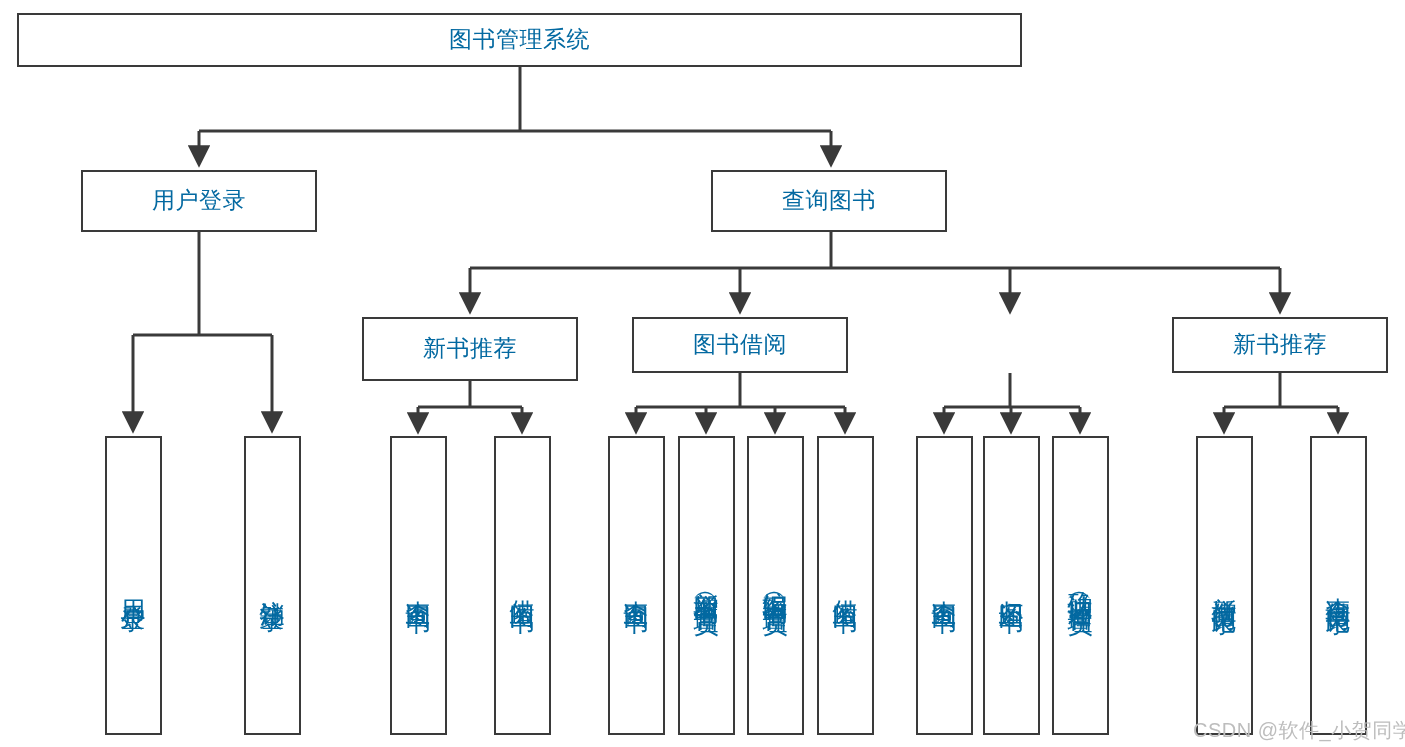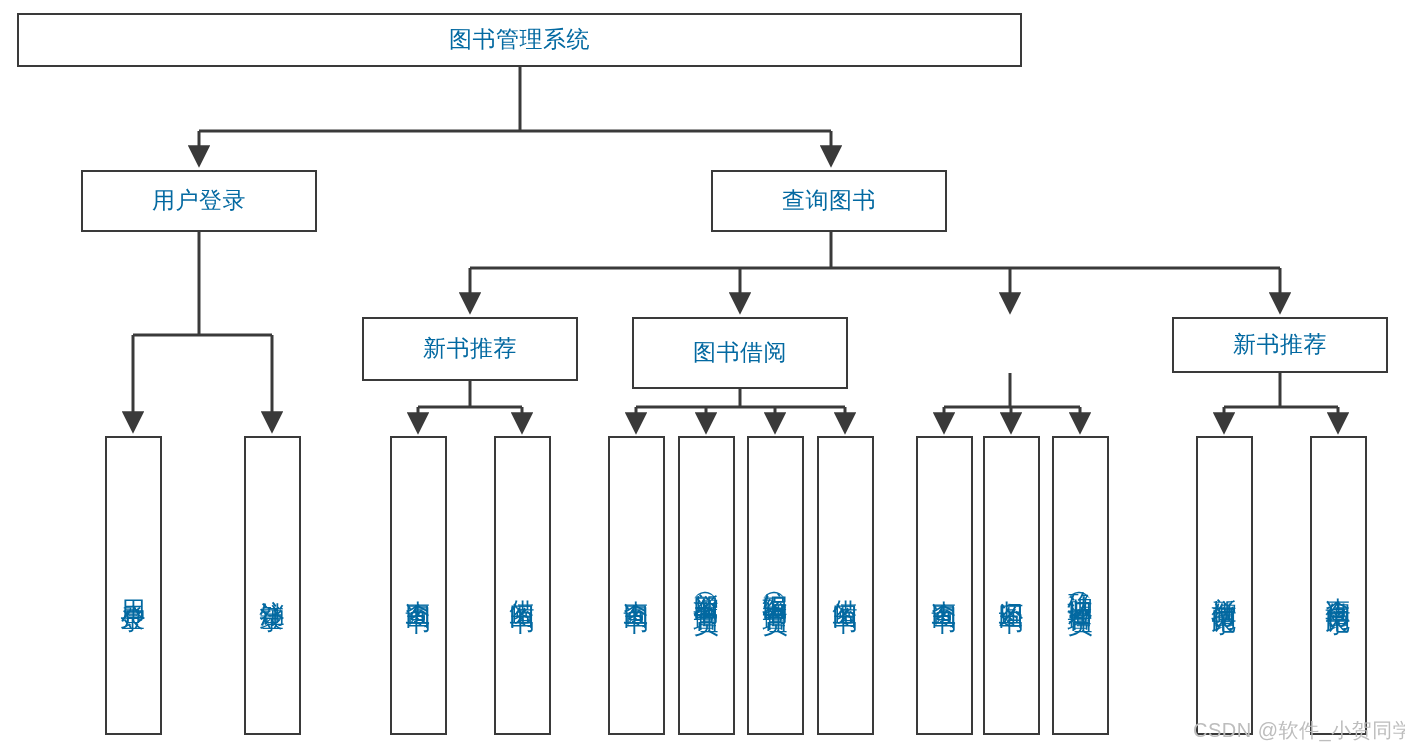--- a/index.html
+++ b/index.html
@@ -137,21 +137,21 @@
   <div class="node h" style="left:81px; top:170px; width:236px; height:62px;">
     <span class="label">用户登录</span>
   </div>
   <div class="node h" style="left:711px; top:170px; width:236px; height:62px;">
     <span class="label">查询图书</span>
   </div>
 
   <div class="node h" style="left:362px; top:317px; width:216px; height:64px;">
     <span class="label">新书推荐</span>
   </div>
-  <div class="node h" style="left:632px; top:317px; width:216px; height:72px;">
+  <div class="node h" style="left:632px; top:317px; width:216px; height:56px;">
     <span class="label">图书借阅</span>
   </div>
   <div class="node h" style="left:1172px; top:317px; width:216px; height:56px;">
     <span class="label">新书推荐</span>
   </div>
 
   <div class="node v" style="left:105px; top:436px; width:57px; height:299px;">
     <span class="label">用户登录</span>
   </div>
   <div class="node v" style="left:244px; top:436px; width:57px; height:299px;">

